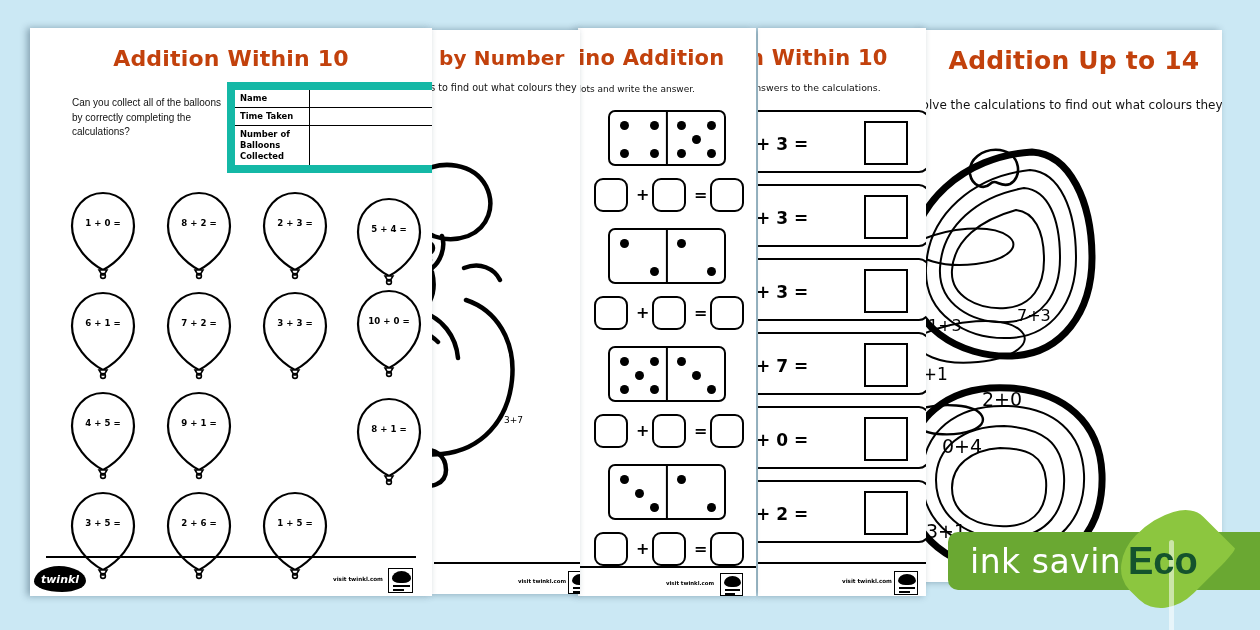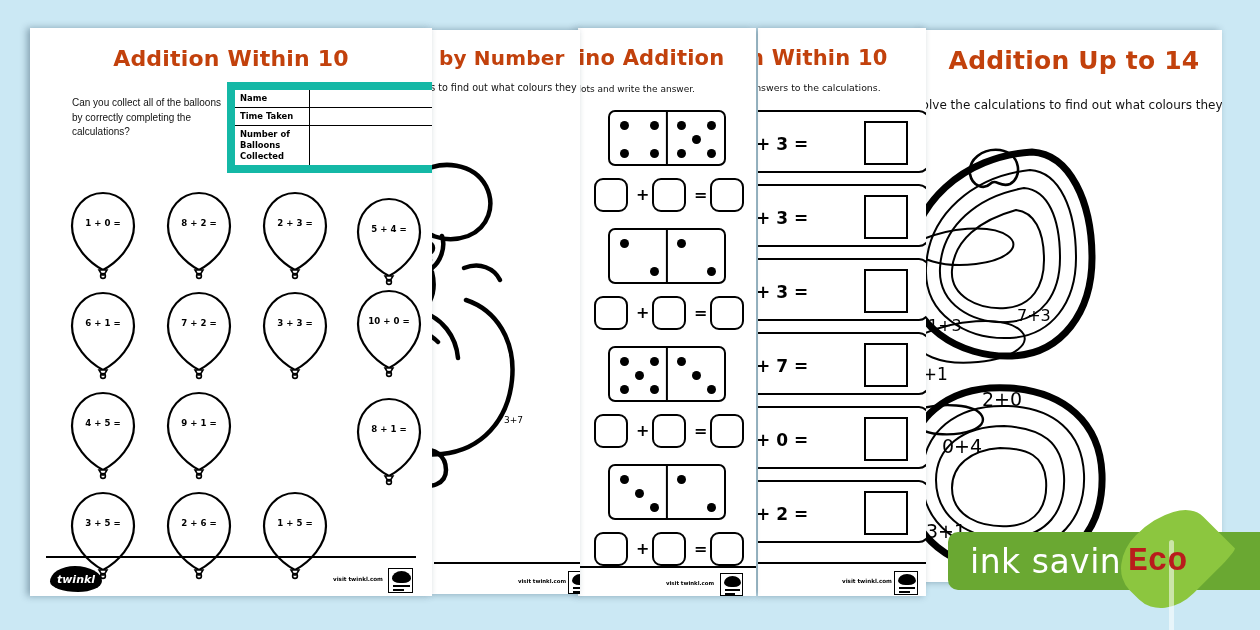--- a/index.html
+++ b/index.html
@@ -232,22 +232,22 @@
   #eco-leaf-stem {
     position: absolute;
     left: 221px; top: 8px;
     width: 5px; height: 110px;
     background: rgba(255,255,255,.55);
     border-radius: 3px;
   }
   #eco-leaf-word {
     position: absolute; left: 180px; top: 0; height: 58px;
     display: flex; align-items: center;
-    font-family: Liberation Mono, monospace;
-    font-size: 33px; font-weight: bold; color: #b91c1c;
+    font-family: Liberation Sans, sans-serif;
+    font-size: 38px; font-weight: bold; color: #14532d;
   }
 </style>
 </head>
 <body>
 
 <div id="stage" style="background: rgb(203, 232, 244);">
 
   <div class="sheet" id="sheet5">
     <div class="sheet-inner">
       <div class="sheet-title" id="s5-title">Addition Up to 14</div>
@@ -594,21 +594,21 @@
           <svg width="74" height="92" viewBox="0 0 74 92">
             <path d="M37 3 C 56 3, 68 19, 68 36 C 68 55, 52 72, 37 80 C 22 72, 6 55, 6 36 C 6 19, 18 3, 37 3 Z" fill="#fff" stroke="#000" stroke-width="2.2"></path>
             <path d="M33 80 L 41 80 L 38 85 L 36 85 Z" fill="#fff" stroke="#000" stroke-width="1.6"></path>
             <circle cx="37" cy="86" r="2.4" fill="none" stroke="#000" stroke-width="1.6"></circle>
           </svg>
           <span class="calc">1 + 5 =</span>
         </div>
     </div>
 
     <div class="footer-rule" style="top:528px;left:16px;right:16px"></div>
-    <span class="twinkl-logo" style="left:20px;top:538px;width:52px;height:26px;font-size:11px">twinkl</span>
+    <span class="twinkl-logo" style="left:4px;top:538px;width:52px;height:26px;font-size:11px">twinkl</span>
     <span class="visit-text" style="left:303px;top:548px;font-size:5.6px">visit twinkl.com</span>
     <span class="badge-box" style="left:358px;top:540px;width:25px;height:25px">
       <span class="badge-blob" style="left:3px;top:2px;width:19px;height:12px"></span>
       <span class="badge-line" style="left:4px;top:16px;width:17px"></span>
       <span class="badge-line" style="left:4px;top:20px;width:11px"></span>
     </span>
   </div>
 
   <div id="eco">
     <div id="eco-bar" style="background: rgb(106, 168, 50);"></div>

